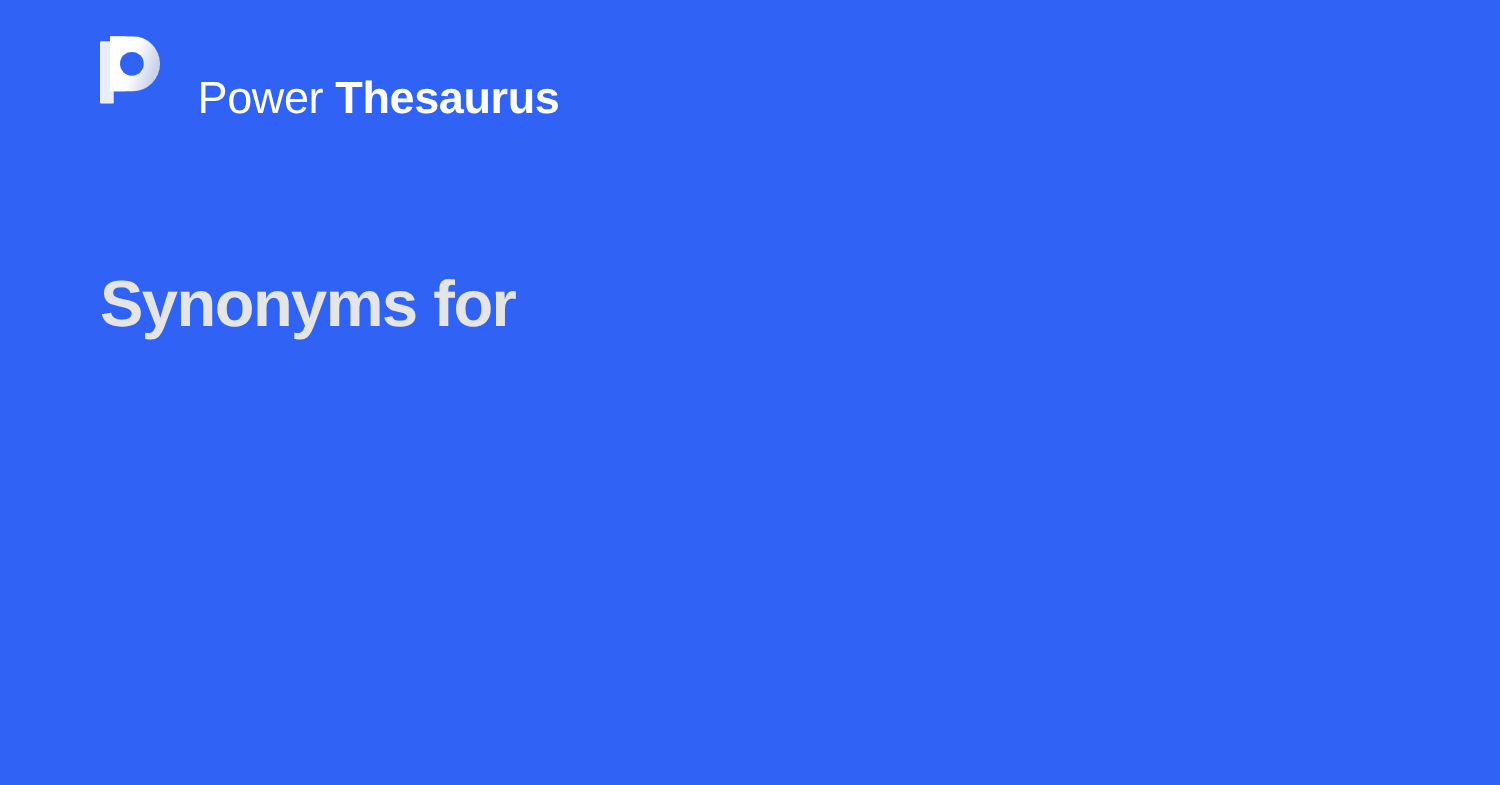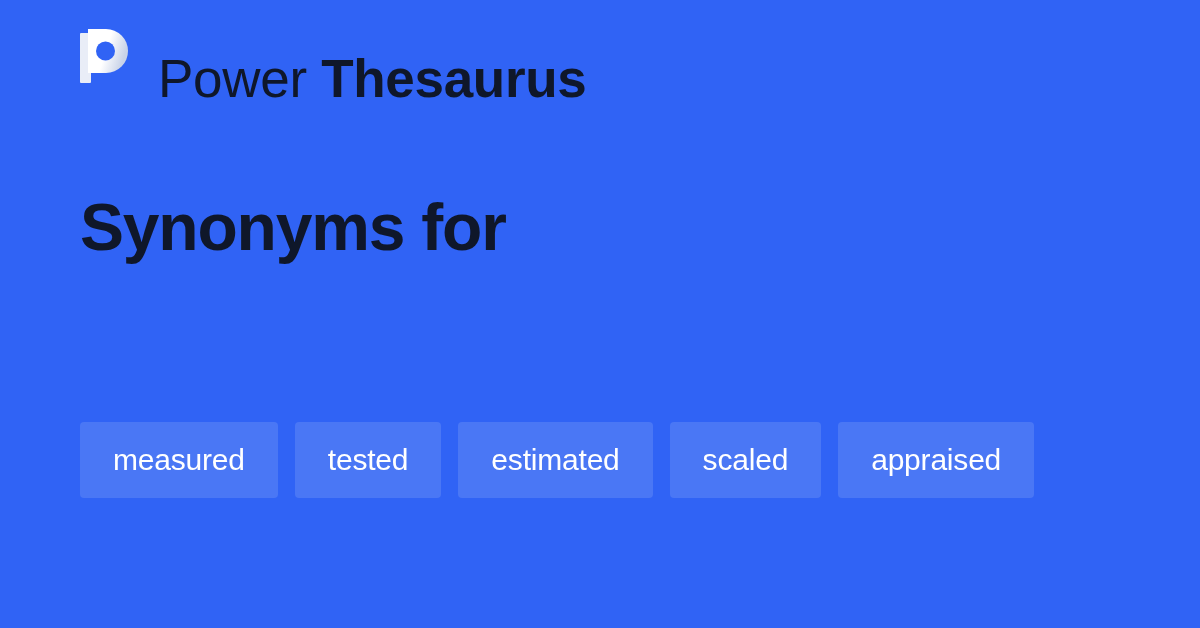--- a/index.html
+++ b/index.html
@@ -36,43 +36,43 @@
   .brand-logo {
     width: 52px;
     height: 54px;
     position: relative;
     flex: 0 0 auto;
     display: block;
   }
 
   .brand-name {
     margin-left: 26px;
-    font-size: 53px;
+    font-size: 36px;
     line-height: 1;
-    color: #0f172a;
+    color: #ffffff;
     letter-spacing: -0.3px;
     white-space: nowrap;
     font-weight: 400;
     margin-top: 44px;
   }
   .brand-name .bn-strong {
     font-weight: 700;
   }
   .brand-name .bn-light {
     font-weight: 400;
   }
 
   
   .headline {
     position: absolute;
     left: 80px;
-    top: 126px;
+    top: 152px;
     width: 1040px;
-    color: #0f172a;
-    font-size: 66px;
+    color: #e5e5e5;
+    font-size: 52px;
     font-weight: 700;
     line-height: 114px;
     letter-spacing: -1.2px;
   }
   .headline-line {
     display: block;
     white-space: nowrap;
   }
 
   
@@ -127,21 +127,14 @@
         <circle cx="25.5" cy="22" r="9.5" fill="#3063f5"></circle>
       </svg>
     </span>
     <span class="brand-name"><span class="bn-light">Power </span><span class="bn-strong">Thesaurus</span></span>
   </div>
 
   <h1 class="headline">
     <span class="headline-line">Synonyms for</span>
   </h1>
 
-  <div class="tags">
-    <div class="tag">measured</div>
-    <div class="tag">tested</div>
-    <div class="tag">estimated</div>
-    <div class="tag">scaled</div>
-    <div class="tag">appraised</div>
-  </div>
 
 </div>
 
 </body></html>

